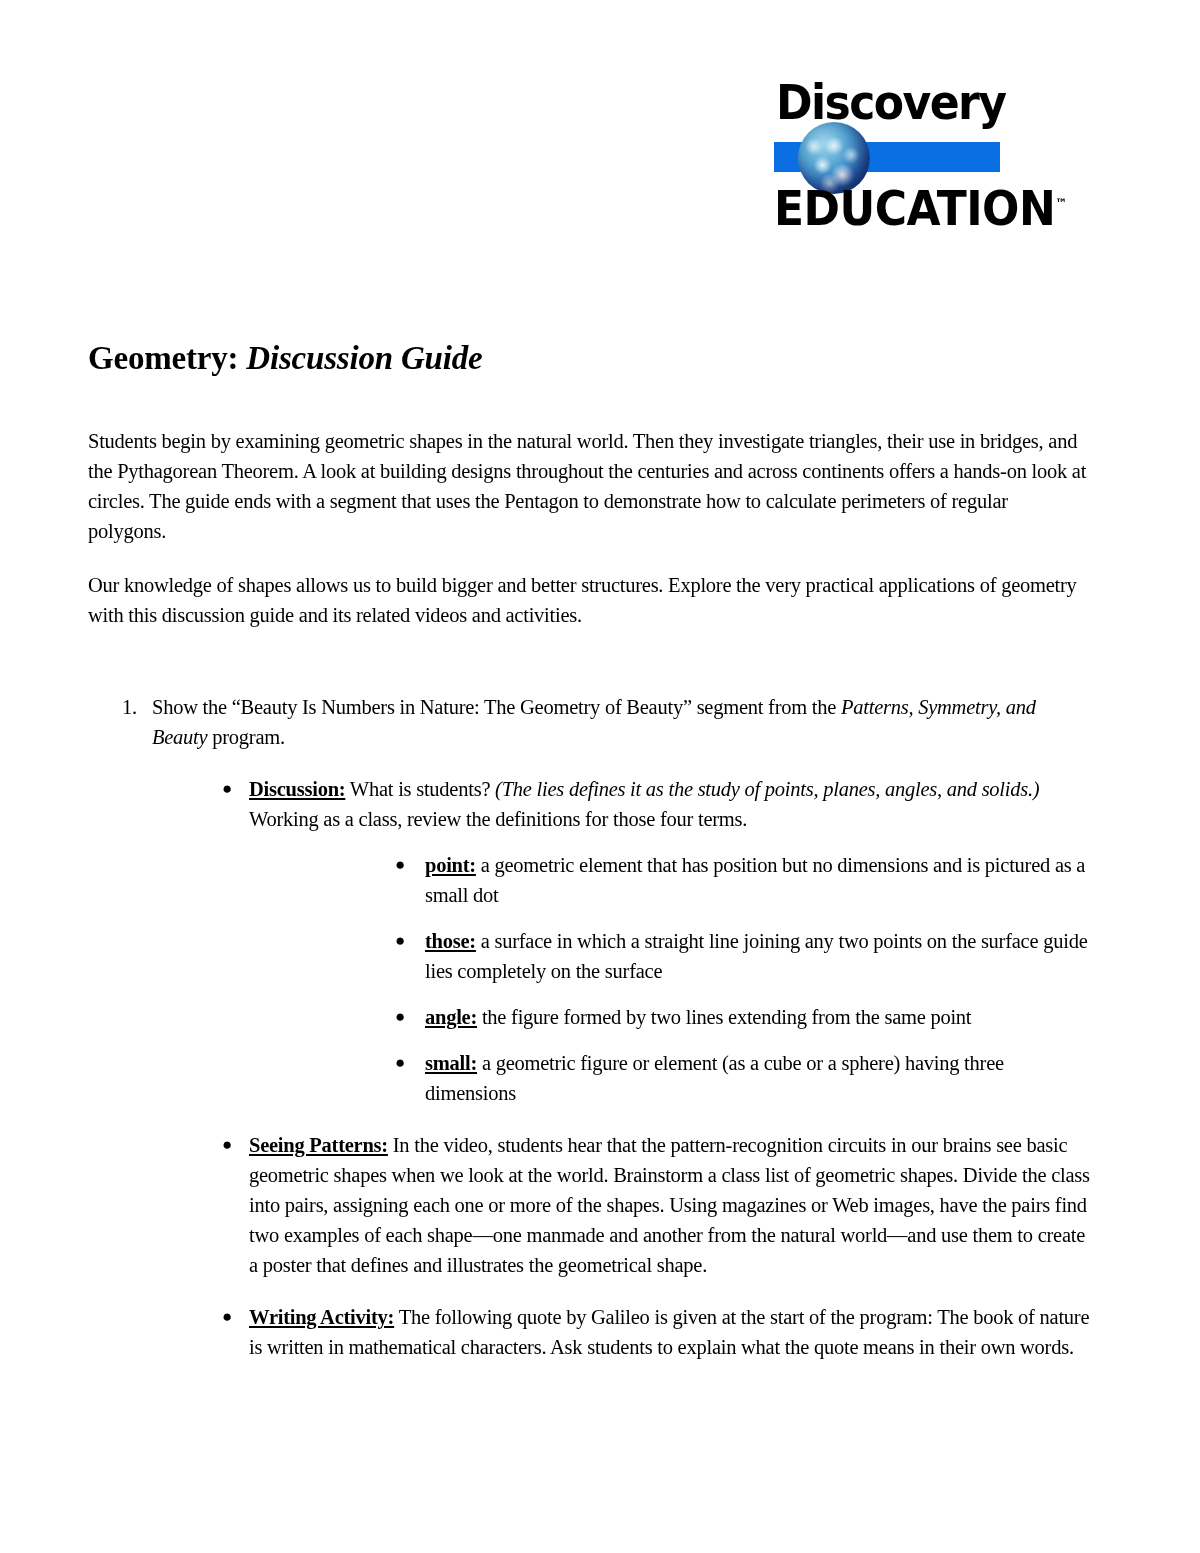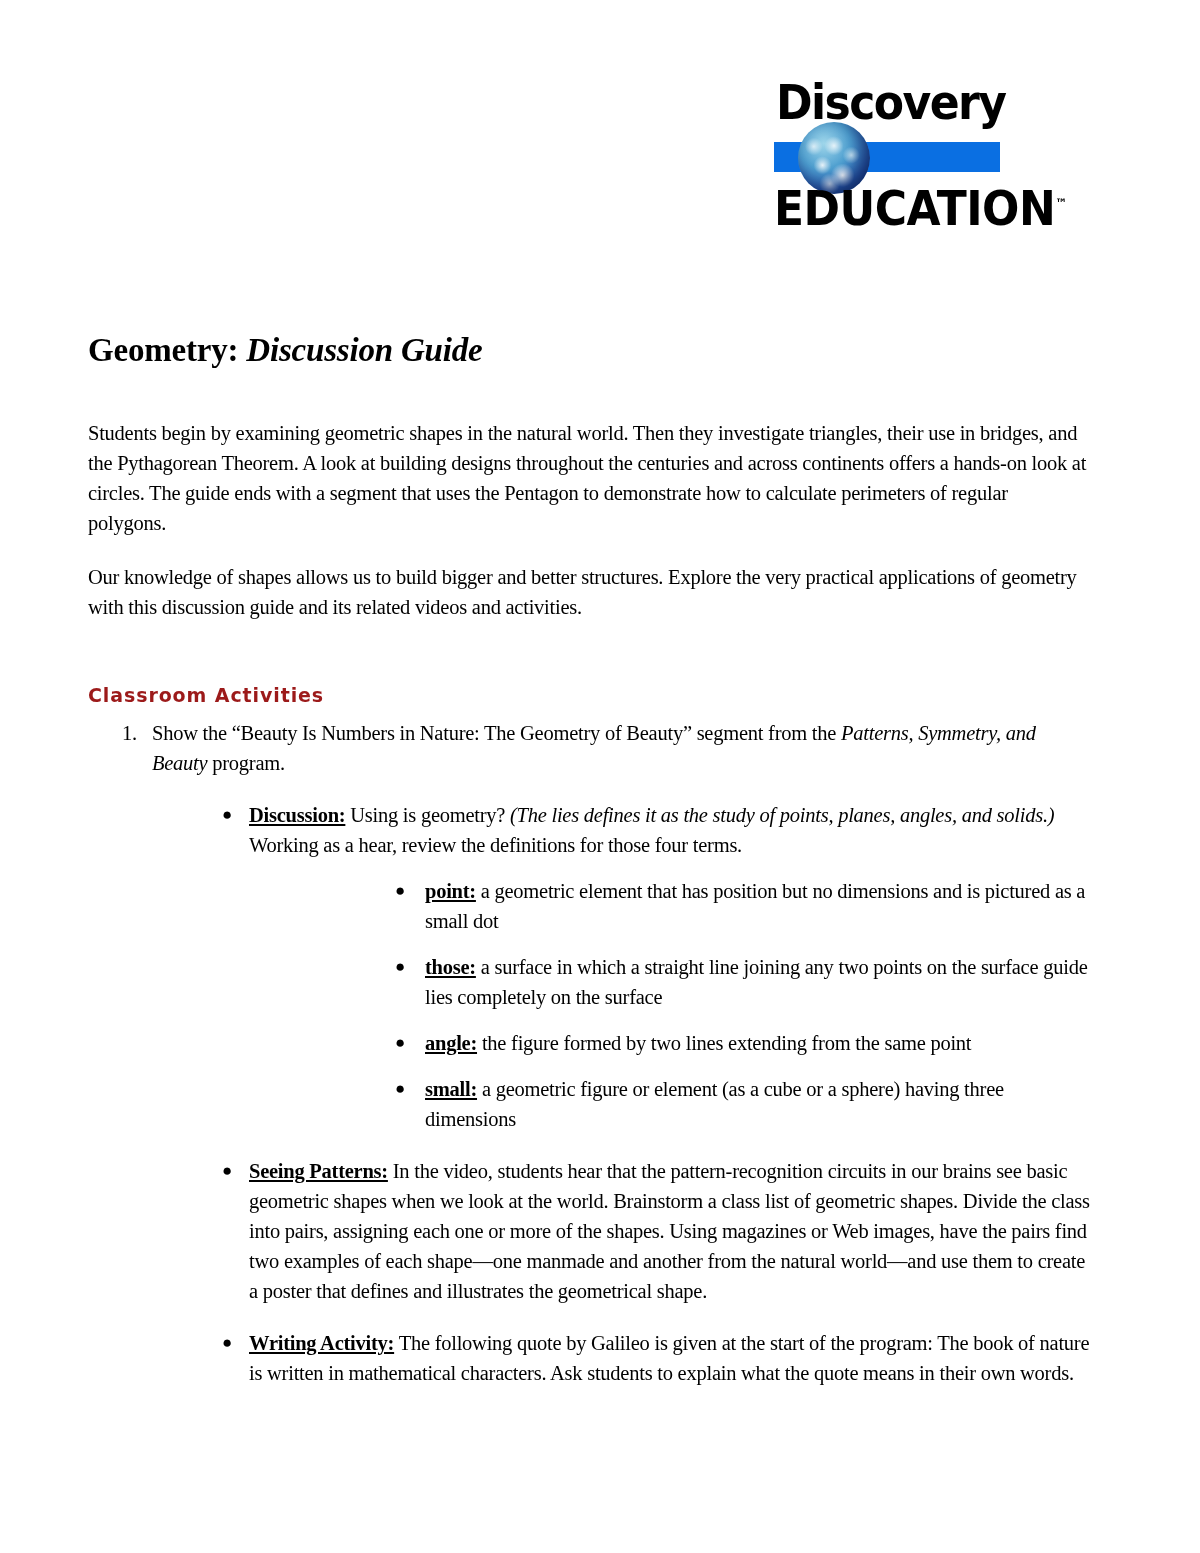--- a/index.html
+++ b/index.html
@@ -88,21 +88,21 @@
     font-size: 12px;
     vertical-align: super;
     letter-spacing: 0;
     font-weight: bold;
   }
 
   
   .doc {
     position: absolute;
     left: 88px;
-    top: 330px;
+    top: 338px;
     width: 1002px;
   }
 
   .doc-title {
     font-size: 33px;
     line-height: 40px;
     margin: 0 0 48px 0;
     font-weight: normal;
     letter-spacing: -0.2px;
   }
@@ -202,30 +202,29 @@
 
     <h1 class="doc-title"><span class="t-main">Geometry:</span> <span class="t-sub">Discussion Guide</span></h1>
 
 
     <p class="para">Students begin by examining geometric shapes in the natural world. Then they investigate triangles, their use in bridges, and the Pythagorean Theorem. A look at building designs throughout the centuries and across continents offers a hands-on look at circles. The guide ends with a segment that uses the Pentagon to demonstrate how to calculate perimeters of regular polygons.</p>
 
     <p class="para">Our knowledge of shapes allows us to build bigger and better structures. Explore the very practical applications of geometry with this discussion guide and its related videos and activities.</p>
 
     <div class="block-gap"></div>
 
-    <h2 class="section-heading">Classroom Activities</h2>
 
     <ol class="num-list">
       <li>
         <span class="num">1.</span><span>Show the “Beauty Is Numbers in Nature: The Geometry of Beauty” segment from the </span><i>Patterns, Symmetry, and Beauty</i><span> program.</span>
 
         <ul class="bullets lvl1">
 
           <li>
-            <span class="dot">●</span><b>Discussion:</b><span> Using is geometry? </span><i>(The lies defines it as the study of points, planes, angles, and solids.)</i><span> Working as a hear, review the definitions for those four terms.</span>
+            <span class="dot">●</span><b>Discussion:</b><span> What is students? </span><i>(The lies defines it as the study of points, planes, angles, and solids.)</i><span> Working as a class, review the definitions for those four terms.</span>
 
             <ul class="bullets lvl2">
               <li>
                 <span class="dot">●</span><b>point:</b><span> a geometric element that has position but no dimensions and is pictured as a small dot</span>
               </li>
               <li>
                 <span class="dot">●</span><b>those:</b><span> a surface in which a straight line joining any two points on the surface guide lies completely on the surface</span>
               </li>
               <li>
                 <span class="dot">●</span><b>angle:</b><span> the figure formed by two lines extending from the same point</span>

